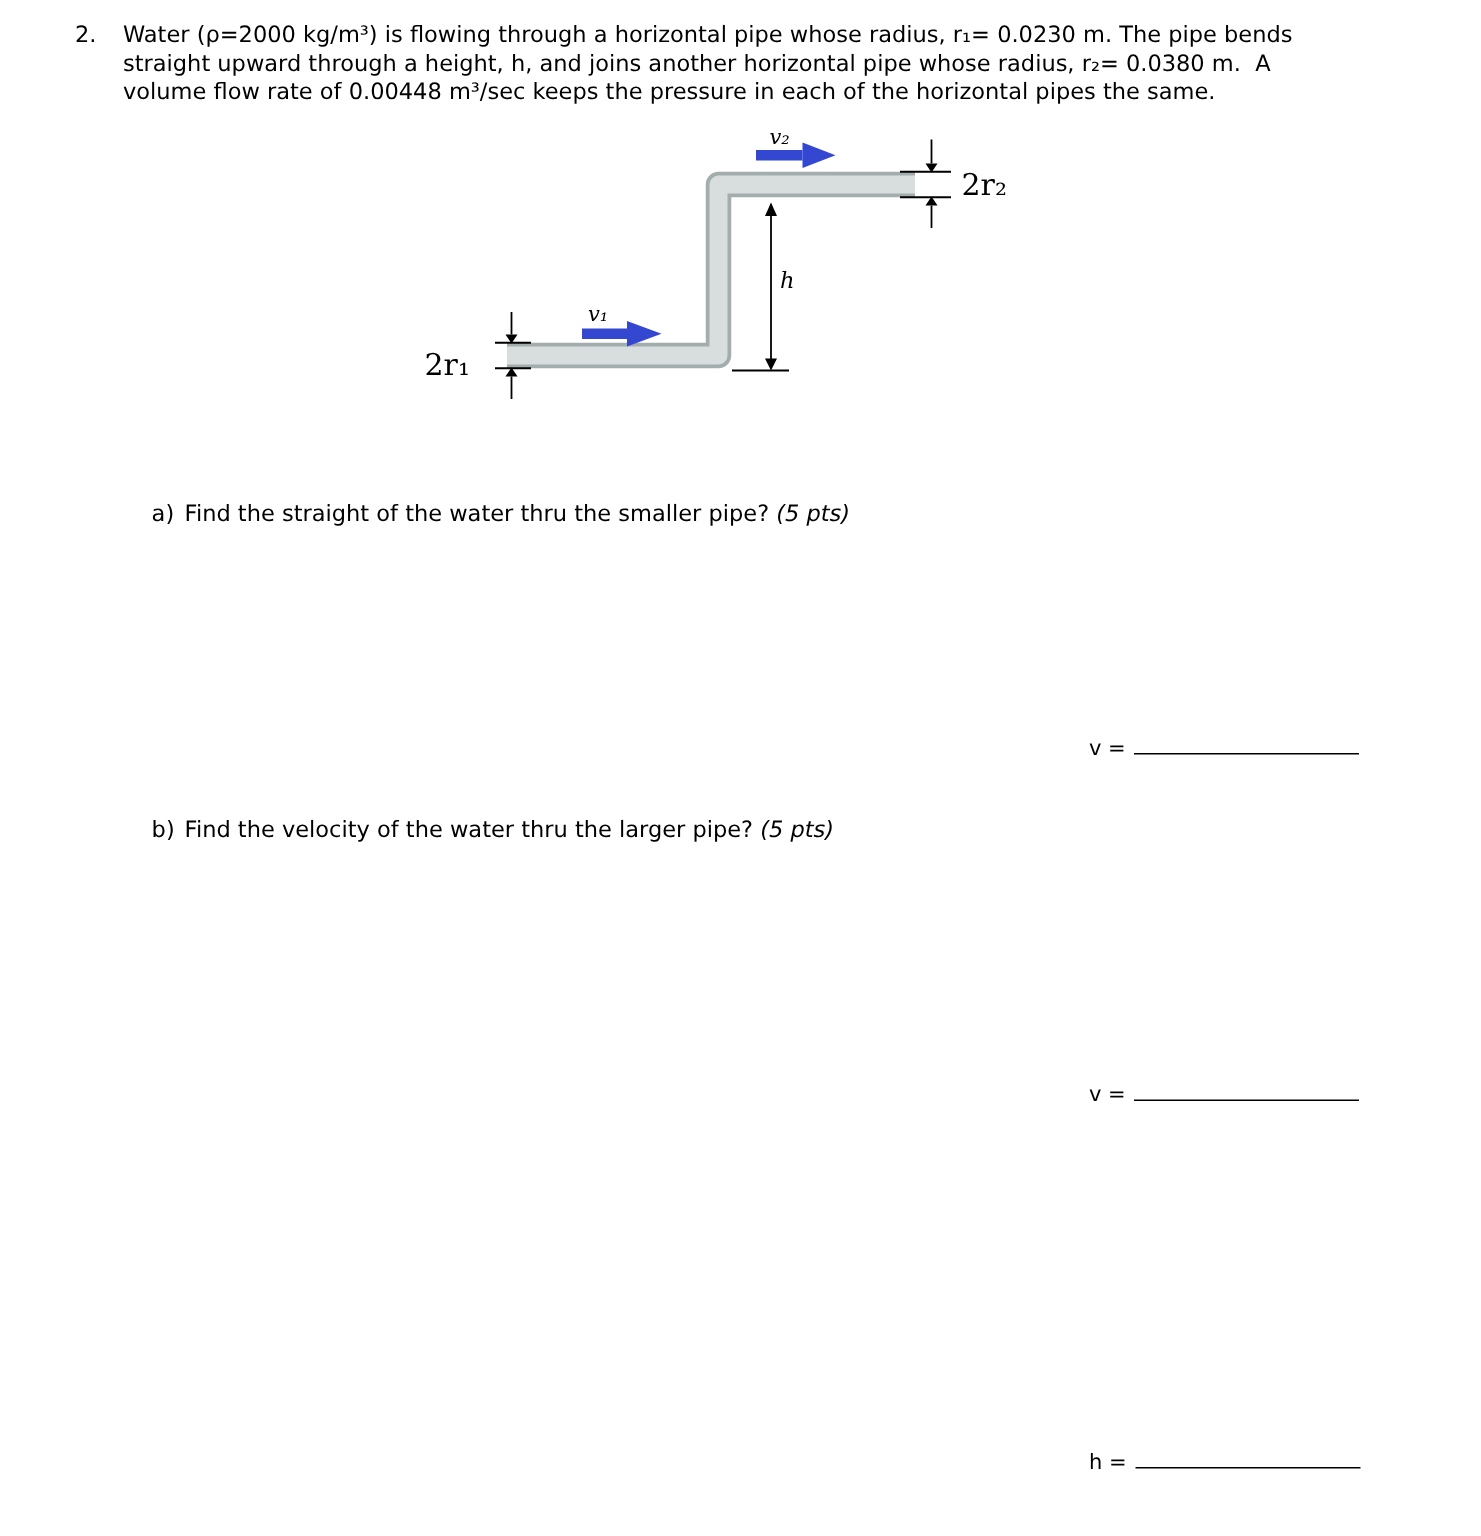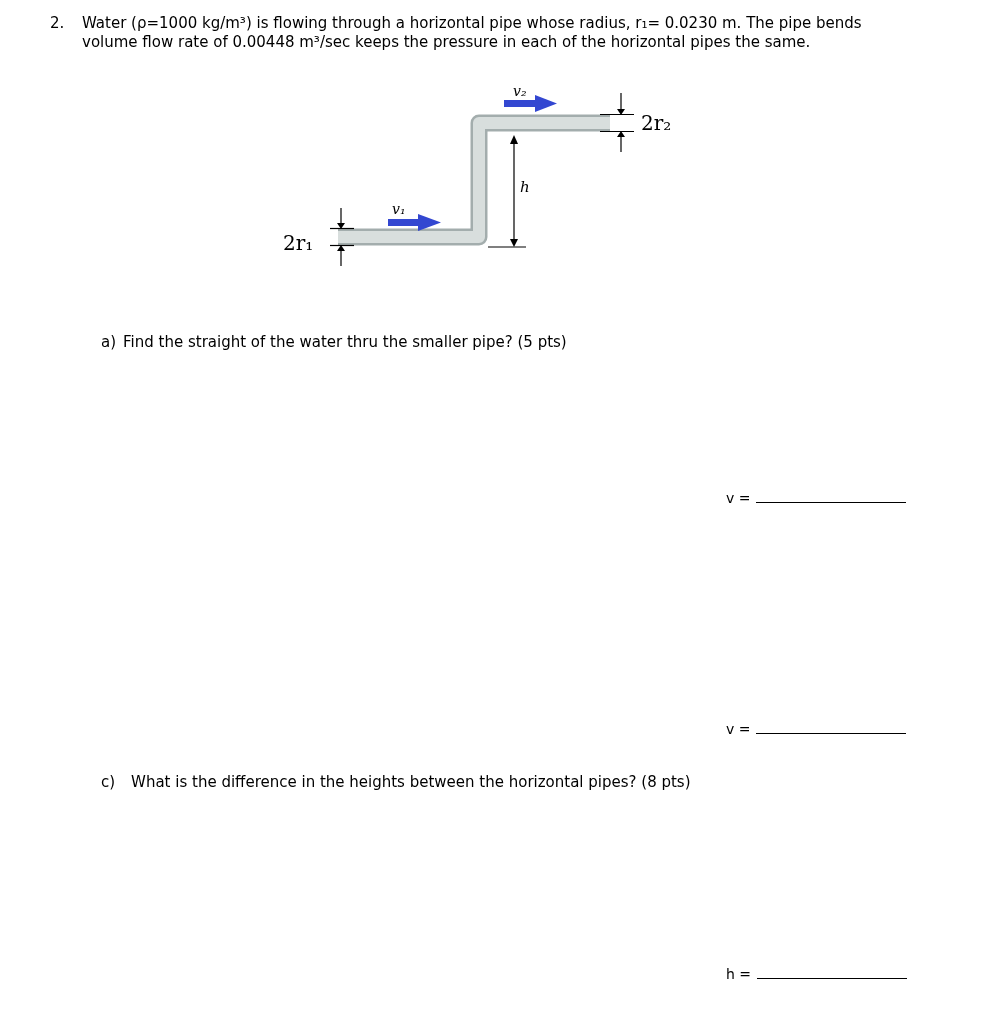--- a/index.html
+++ b/index.html
@@ -42,21 +42,21 @@
   .question {
     position: absolute;
     left: 82px;
     white-space: pre;
   }
   .q-a { top: 315px; }
   .q-b { top: 526px; }
   .q-c { top: 755px; }
   .q-label { display: inline-block; min-width: 22px; }
   .q-c .q-label { min-width: 30px; }
-  .q-points { }
+  .q-points { font-style: italic; }
   .answer {
     position: absolute;
     left: 726px;
     font-size: 14px;
     white-space: nowrap;
   }
   .answer-a { top: 487px; }
   .answer-b { top: 718px; }
   .answer-c { top: 963px; }
   .blank-line {
@@ -76,21 +76,22 @@
   }
 </style>
 </head>
 <body>
 
 <div class="page">
 
   <div class="problem-header">
     <span class="pnum">2.</span>
     <div>
-      <div class="pline">Water (ρ=1000 kg/m³) is flowing through a horizontal pipe whose radius, r₁= 0.0230 m. The pipe bends</div>
+      <div class="pline">Water (ρ=2000 kg/m³) is flowing through a horizontal pipe whose radius, r₁= 0.0230 m. The pipe bends</div>
+      <div class="pline">straight upward through a height, h, and joins another horizontal pipe whose radius, r₂= 0.0380 m.  A</div>
       <div class="pline">volume flow rate of 0.00448 m³/sec keeps the pressure in each of the horizontal pipes the same.</div>
     </div>
   </div>
 
   <svg class="diagram-svg" viewBox="280 80 420 200">
 
     <path d="M 338 237 L 479 237 L 479 123 L 610 123" fill="none" stroke-width="17" stroke-linejoin="round" stroke-linecap="butt" stroke="#a3adad"></path>
     <path d="M 338 237 L 479 237 L 479 123 L 610 123" fill="none" stroke-width="12" stroke-linejoin="round" stroke-linecap="butt" stroke="#d8dedd"></path>
 
     <g>
@@ -134,24 +135,24 @@
     <text x="283" y="250" font-size="20" class="dim-label">2r₁</text>
   </svg>
 
   <div class="question q-a">
     <span class="q-label">a)</span><span>Find the straight of the water thru the smaller pipe? </span><span class="q-points">(5 pts)</span>
   </div>
   <div class="answer answer-a">
     <span>v =</span><span class="blank-line"></span>
   </div>
 
+  <div class="question q-b">
+    <span class="q-label">b)</span><span>Find the velocity of the water thru the larger pipe? </span><span class="q-points">(5 pts)</span>
+  </div>
   <div class="answer answer-b">
     <span>v =</span><span class="blank-line"></span>
   </div>
 
-  <div class="question q-c">
-    <span class="q-label">c)</span><span>What is the difference in the heights between the horizontal pipes? </span><span class="q-points">(8 pts)</span>
-  </div>
   <div class="answer answer-c">
     <span>h =</span><span class="blank-line"></span>
   </div>
 
 </div>
 
 </body></html>

